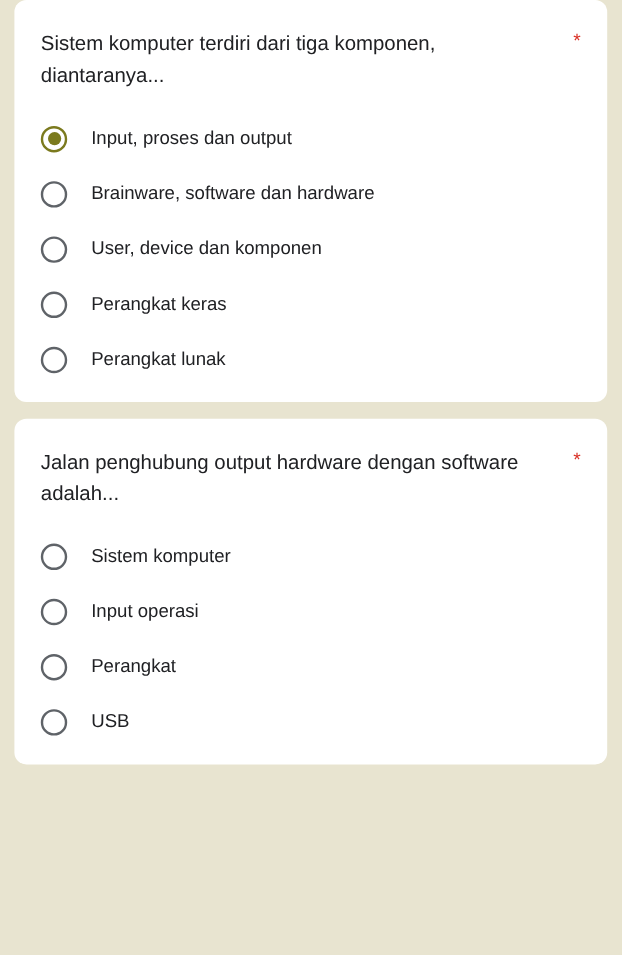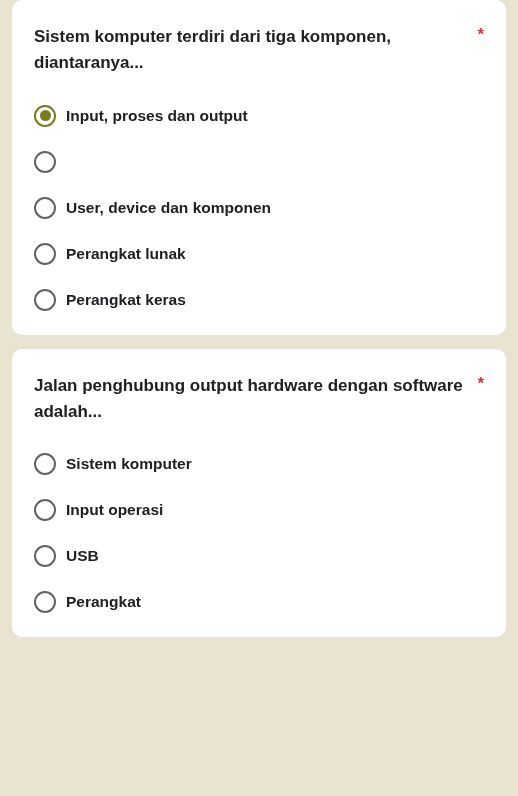--- a/index.html
+++ b/index.html
@@ -1,15 +1,15 @@
 <!DOCTYPE html>
 <html><head>
 <meta charset="utf-8">
 <style>
-  * { box-sizing: border-box; margin: 0; padding: 0; font-weight: bold; }
+  * { box-sizing: border-box; margin: 0; padding: 0; }
   body {
     background: #e8e4d0;
     font-family: Arial, Helvetica, sans-serif;
     width: 518px;
     padding: 0 12px;
   }
   .card {
     background: #ffffff;
     border-radius: 10px;
     padding: 24px 22px 24px 22px;
@@ -33,21 +33,21 @@
     line-height: 1.4;
   }
   .options {
     display: flex;
     flex-direction: column;
     gap: 24px;
   }
   .option {
     display: flex;
     align-items: center;
-    gap: 10px;
+    gap: 20px;
     cursor: pointer;
   }
   .radio {
     width: 22px;
     height: 22px;
     border-radius: 50%;
     border: 2.5px solid #5f6368;
     flex-shrink: 0;
     display: flex;
     align-items: center;
@@ -77,52 +77,53 @@
     <div class="question-text">Sistem komputer terdiri dari tiga komponen, diantaranya...</div>
     <div class="required">*</div>
   </div>
   <div class="options">
     <div class="option">
       <div class="radio selected"></div>
       <div class="option-label">Input, proses dan output</div>
     </div>
     <div class="option">
       <div class="radio"></div>
+      <div class="option-label">Brainware, software dan hardware</div>
     </div>
     <div class="option">
       <div class="radio"></div>
       <div class="option-label">User, device dan komponen</div>
     </div>
     <div class="option">
       <div class="radio"></div>
-      <div class="option-label">Perangkat lunak</div>
+      <div class="option-label">Perangkat keras</div>
     </div>
     <div class="option">
       <div class="radio"></div>
-      <div class="option-label">Perangkat keras</div>
+      <div class="option-label">Perangkat lunak</div>
     </div>
   </div>
 </div>
 
 <div class="card">
   <div class="question-row">
     <div class="question-text">Jalan penghubung output hardware dengan software adalah...</div>
     <div class="required">*</div>
   </div>
   <div class="options">
     <div class="option">
       <div class="radio"></div>
       <div class="option-label">Sistem komputer</div>
     </div>
     <div class="option">
       <div class="radio"></div>
       <div class="option-label">Input operasi</div>
     </div>
     <div class="option">
       <div class="radio"></div>
-      <div class="option-label">USB</div>
+      <div class="option-label">Perangkat</div>
     </div>
     <div class="option">
       <div class="radio"></div>
-      <div class="option-label">Perangkat</div>
+      <div class="option-label">USB</div>
     </div>
   </div>
 </div>
 
 </body></html>

